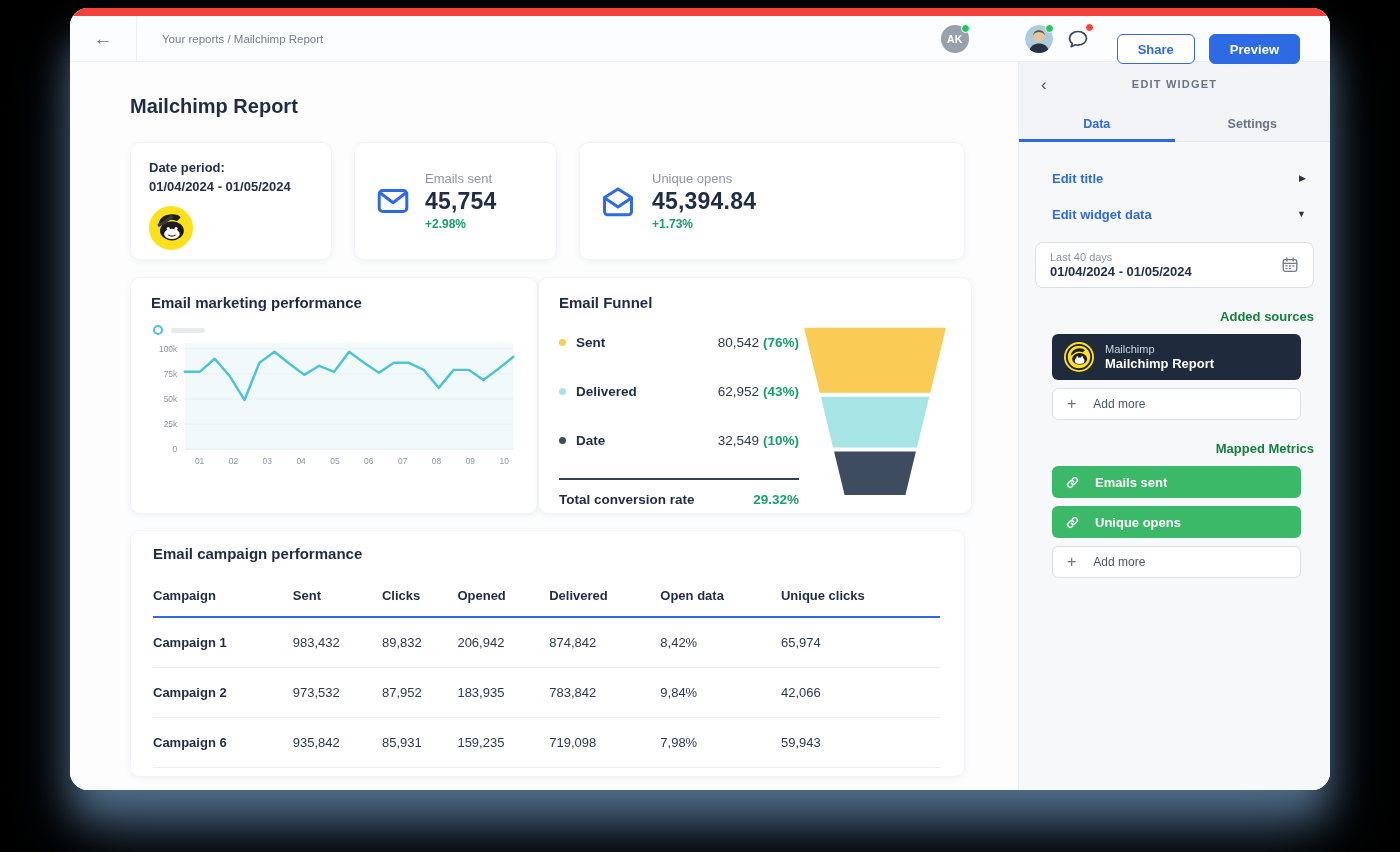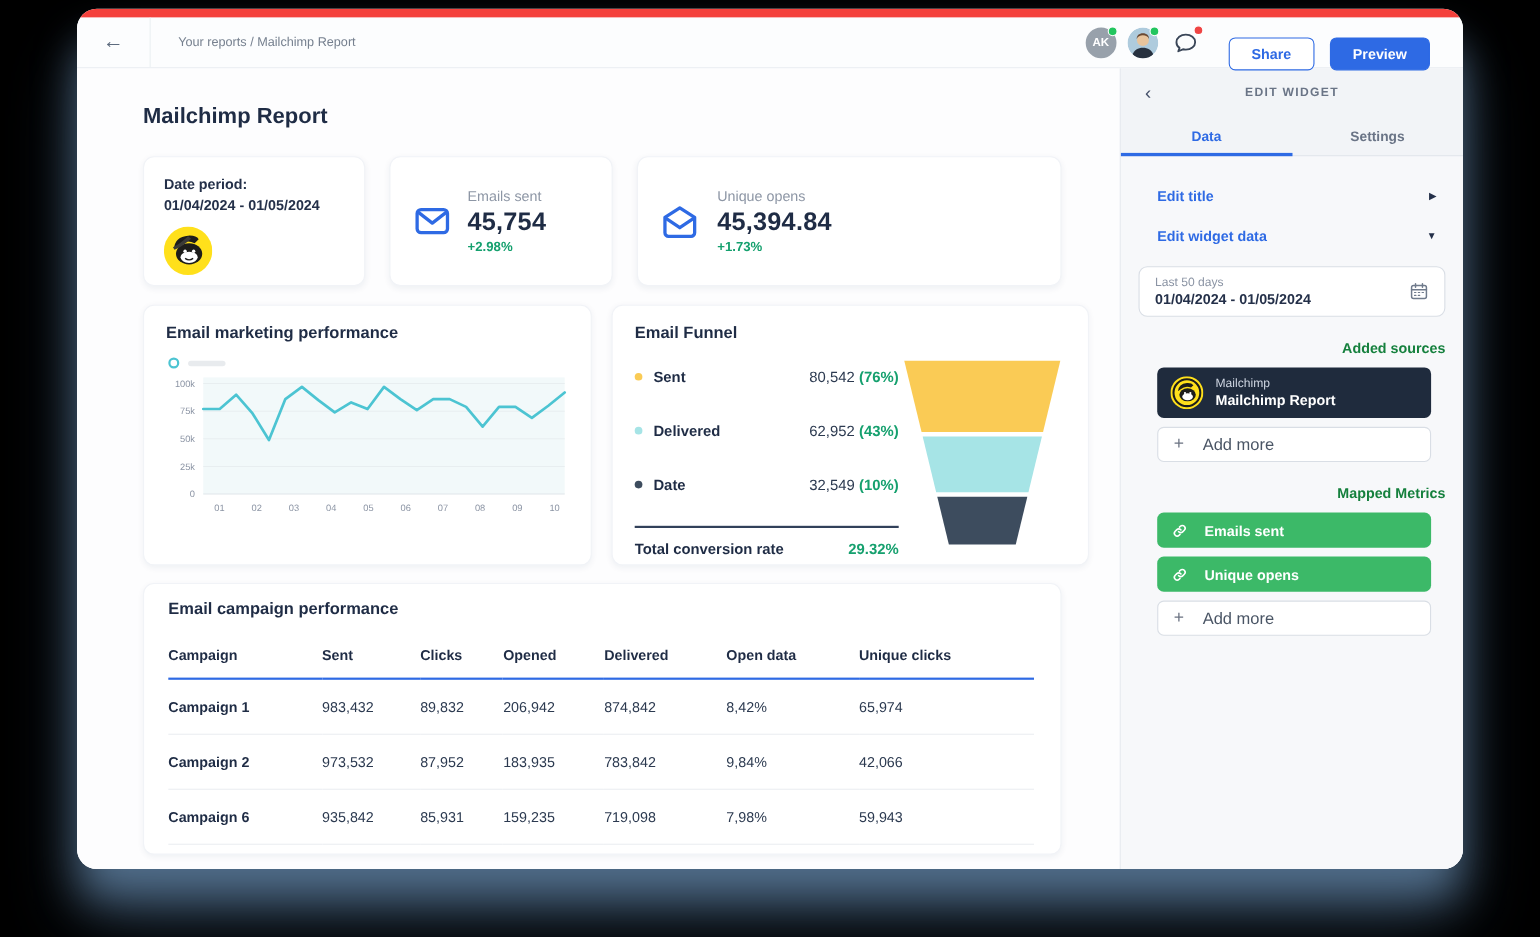--- a/index.html
+++ b/index.html
@@ -14,21 +14,21 @@
     box-shadow:0 28px 40px -4px rgba(84,114,143,.95), 0 48px 70px -8px rgba(64,92,120,.6);
     overflow:hidden;display:flex;flex-direction:column;}
   .redbar{height:8px;background:var(--redbar);flex:0 0 auto;}
   
   .topbar{height:46px;background:#fcfdfe;border-bottom:1px solid #eceff3;display:flex;align-items:center;flex:0 0 auto;position:relative;}
   .back{width:66px;height:100%;display:flex;align-items:center;justify-content:center;background:none;border:none;cursor:pointer;}
   .back span{font-size:19px;color:#5d6b7e;line-height:1;}
   .tb-divider{width:1px;height:100%;background:#eceff3;}
   .breadcrumb{margin-left:25px;font-size:11.5px;color:#76808f;}
   .tb-right{margin-left:auto;margin-right:30px;display:flex;align-items:center;gap:10px;}
-  .avatar{width:28px;height:28px;border-radius:50%;position:relative;flex:0 0 auto;cursor:pointer;}
+  .avatar{width:28px;height:28px;border-radius:50%;position:relative;flex:0 0 auto;cursor:pointer;margin-left:46px;}
   .avatar.initials{background:#98a1ab;color:#fff;font-size:10.5px;font-weight:700;display:flex;align-items:center;justify-content:center;}
   .avatar svg{width:100%;height:100%;border-radius:50%;display:block;}
   .dot{position:absolute;width:9px;height:9px;border-radius:50%;border:1.5px solid #fff;top:-1px;right:-1px;}
   .dot.green{background:#22c55e;}
   .dot.red{background:#ef4444;}
   .chat{width:30px;height:30px;position:relative;display:flex;align-items:center;justify-content:center;cursor:pointer;margin-right:14px;}
   .chat svg{width:24px;height:24px;}
   .btn{height:30px;border-radius:6px;font-size:13px;font-weight:600;padding:0 20px;cursor:pointer;font-family:inherit;margin-top:21px;}
   .btn.ghost{background:#fff;border:1px solid var(--accent);color:var(--accent);}
   .btn.solid{background:var(--accent);border:1px solid var(--accent);color:#fff;margin-left:4px;}
@@ -43,21 +43,21 @@
   .stat-card.mid{width:203px;display:flex;align-items:center;gap:14px;padding-left:20px;}
   .stat-card.wide{flex:1;display:flex;align-items:center;gap:16px;padding-left:20px;}
   .dp-label,.dp-range{font-size:13px;font-weight:700;color:#243049;line-height:1.45;}
   .mc-logo{width:44px;height:44px;margin-top:9px;}
   .mc-logo svg{width:100%;height:100%;}
   .env{width:36px;height:36px;flex:0 0 auto;}
   .stat-label{font-size:13px;color:var(--muted);margin-bottom:2px;}
   .stat-value{font-size:23px;font-weight:700;color:var(--ink);letter-spacing:.2px;}
   .stat-delta{font-size:12px;font-weight:700;color:var(--green);margin-top:2px;}
   
-  .charts-row{display:flex;gap:18px;width:835px;margin-bottom:16px;}
+  .charts-row{display:flex;width:835px;margin-bottom:16px;}
   .chart-card{height:237px;padding:16px 20px;}
   .chart-card.left{width:408px;}
   .chart-card.right{flex:1;display:flex;flex-direction:column;}
   .chart-title{font-size:15px;font-weight:700;color:var(--ink);}
   .legend-row{display:flex;align-items:center;gap:8px;margin:14px 0 6px 2px;}
   .legend-ring{width:10px;height:10px;border:2px solid var(--teal);border-radius:50%;}
   .legend-pill{width:34px;height:5px;background:#e8ebee;border-radius:3px;}
   .funnel-body{display:flex;flex:1;margin-top:16px;}
   .funnel-legend{width:240px;display:flex;flex-direction:column;}
   .f-row{display:flex;align-items:center;height:30px;margin-bottom:19px;}
@@ -98,21 +98,21 @@
   .sec-label{font-size:13px;font-weight:700;color:#15803d;margin:21px 0 10px 18px;text-align:right;}
   .inner{margin:0 13px 0 17px;}
   .source-card{background:var(--srcbg);border-radius:6px;height:46px;display:flex;align-items:center;padding:0 12px;cursor:pointer;}
   .source-card .mc-sm{width:30px;height:30px;flex:0 0 auto;border-radius:50%;}
   .source-card .mc-sm svg{width:100%;height:100%;display:block;}
   .source-texts{margin-left:11px;display:flex;flex-direction:column;gap:1px;}
   .source-provider{font-size:11px;color:#cfd6e2;}
   .source-name{font-size:13px;font-weight:700;color:#fff;}
   .add-more{margin-top:8px;background:#fff;border:1px solid #d9dee5;border-radius:6px;height:32px;display:flex;align-items:center;padding:0 14px;cursor:pointer;}
   .add-more .plus{font-size:16px;color:#6b7382;font-weight:400;}
-  .add-more .am-lbl{font-size:15px;color:#4a5565;margin-left:17px;}
+  .add-more .am-lbl{font-size:12px;color:#4a5565;margin-left:17px;}
   .metric-btn{background:var(--mgreen);border-radius:6px;height:32px;display:flex;align-items:center;padding:0 13px;margin-bottom:8px;cursor:pointer;}
   .metric-btn svg{width:15px;height:15px;}
   .metric-lbl{font-size:13px;font-weight:600;color:#fff;margin-left:15px;}
   
   .lc-label{font-size:9px;fill:#8b94a4;}
 </style>
 </head>
 <body>
 
 <div class="window">
@@ -328,21 +328,21 @@
           <span class="lbl">Edit title</span>
           <span class="tri">▶</span>
         </div>
         <div class="edit-row">
           <span class="lbl">Edit widget data</span>
           <span class="tri">▼</span>
         </div>
 
         <div class="date-box">
           <div class="texts">
-            <span class="date-preset">Last 50 days</span>
+            <span class="date-preset">Last 40 days</span>
             <span class="date-range">01/04/2024 - 01/05/2024</span>
           </div>
           <svg class="cal" viewBox="0 0 20 20" fill="none" stroke="#707b8c" stroke-width="1.5">
             <rect x="2.5" y="4" width="15" height="13" rx="2"></rect>
             <path d="M2.5 8.2h15M6.5 2.2v3.4M13.5 2.2v3.4" stroke-linecap="round"></path>
             <path d="M5.5 11h1.4M9.3 11h1.4M13.1 11h1.4M5.5 14h1.4M9.3 14h1.4" stroke-width="1.2" stroke-linecap="round"></path>
           </svg>
         </div>
 
         <div class="sec-label">Added sources</div>

